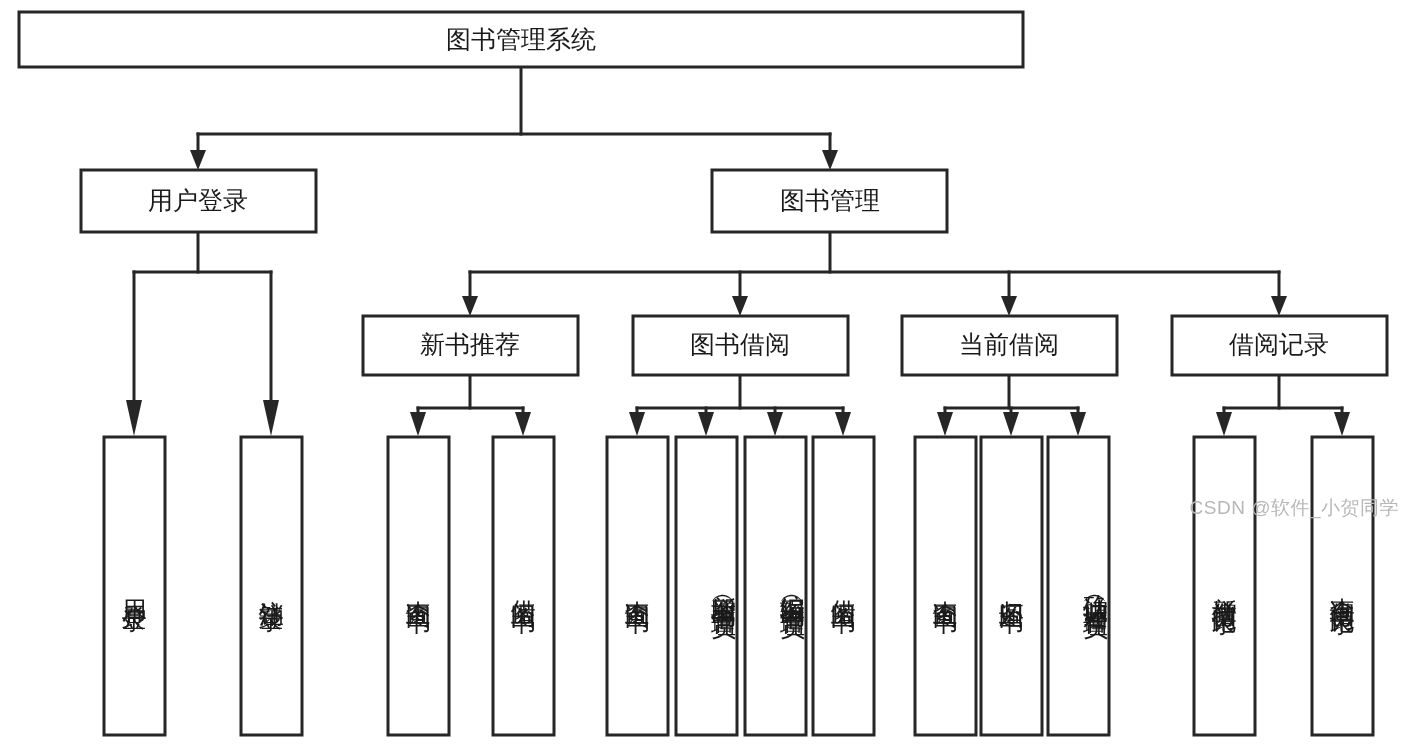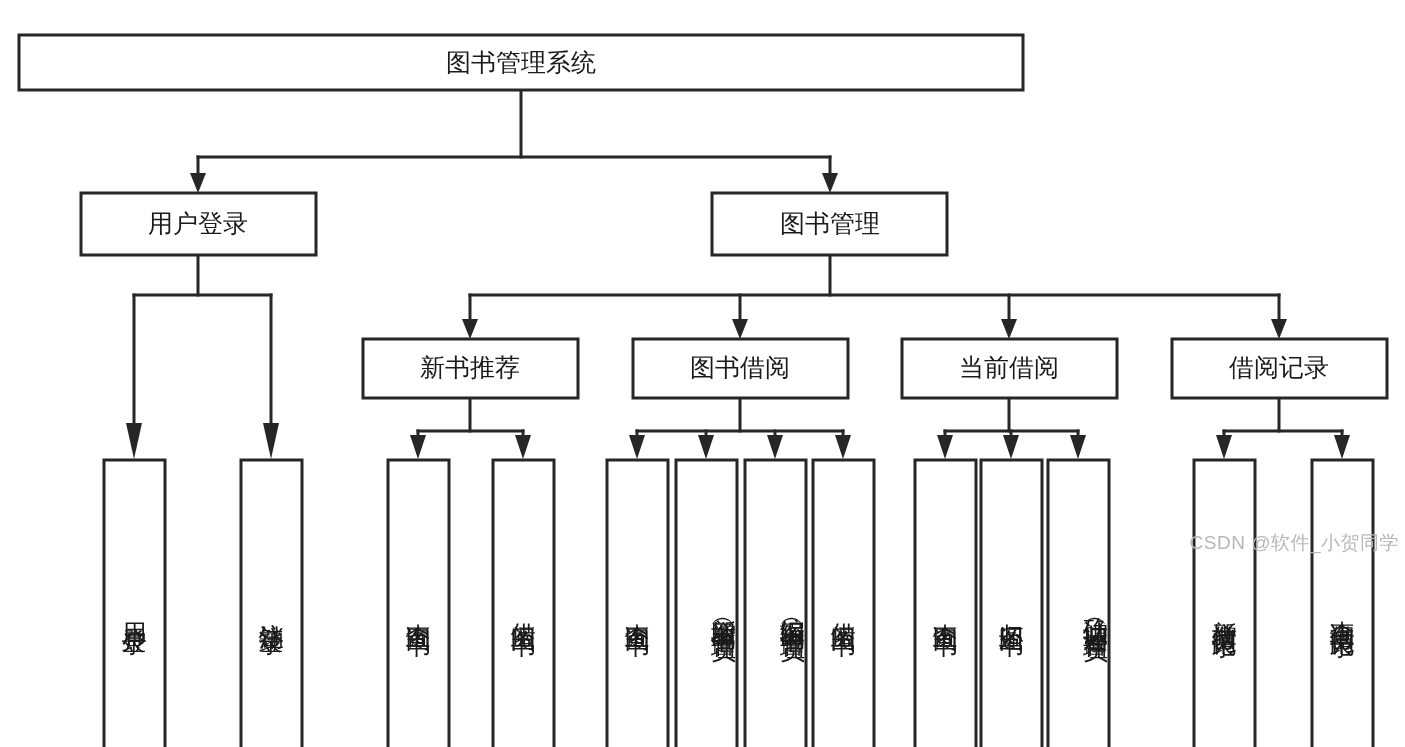--- a/index.html
+++ b/index.html
@@ -12,21 +12,20 @@
     height: 747px;
     font-family: "Liberation Sans", "DejaVu Sans", sans-serif;
     overflow: hidden;
     position: relative;
   }
   #diagram-root {
     position: relative;
     width: 1405px;
     height: 535px;
     background: #ffffff;
-    margin-top: 23px;
   }
   svg#diagram-svg {
     position: absolute;
     left: 0;
     top: 0;
     width: 1405px;
     height: 747px;
   }
   .node-box {
     fill: #ffffff;
@@ -69,21 +68,21 @@
     text-align: left;
     pointer-events: none;
     user-select: none;
   }
   .leaf-label.centered {
     align-items: center;
   }
   .watermark {
     position: absolute;
     right: 6px;
-    bottom: 2px;
+    bottom: 14px;
     font-family: "Liberation Sans", "DejaVu Sans", sans-serif;
     font-size: 19px;
     color: #b7b7b7;
     letter-spacing: 0.5px;
     white-space: nowrap;
   }
 </style>
 </head>
 <body>
 

